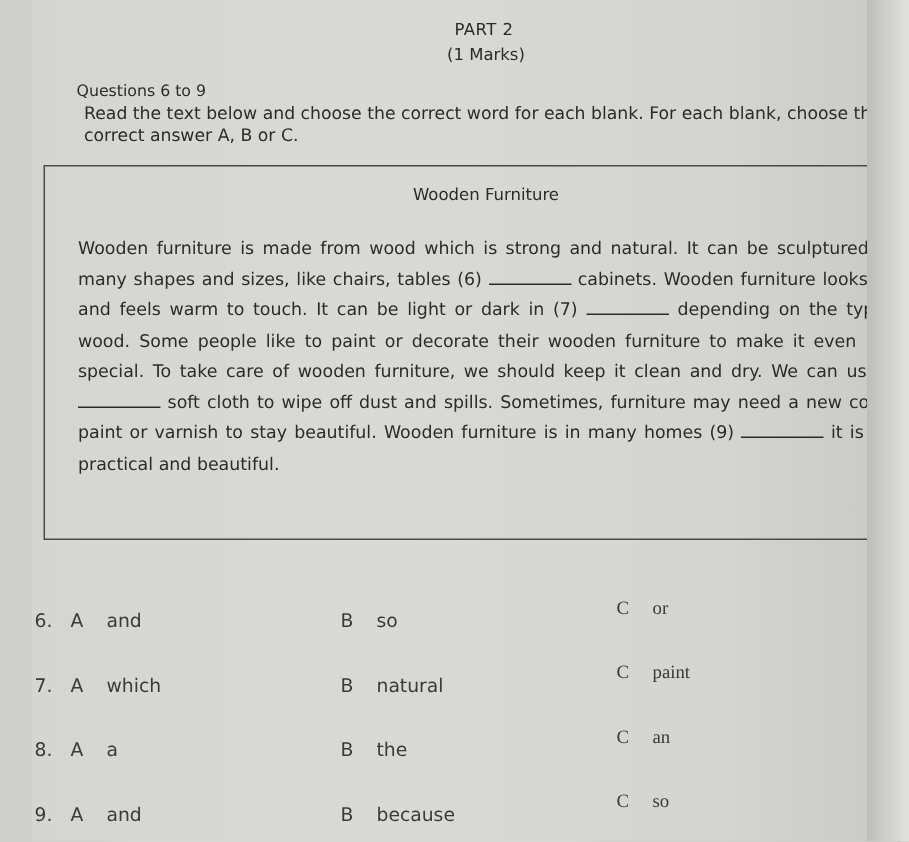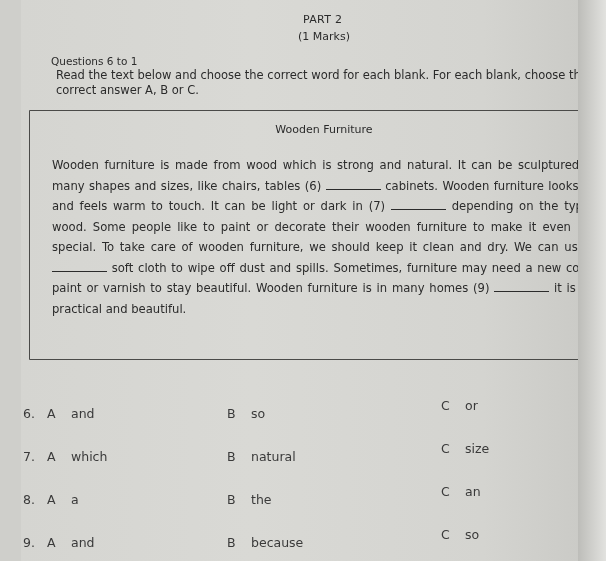--- a/index.html
+++ b/index.html
@@ -34,48 +34,48 @@
     font-size: 11.6px; line-height: 20.5px; text-align: justify;
   }
   .blank { display: inline-block; width: 55px; border-bottom: 1px solid #2b2b2b; height: 10px; vertical-align: baseline; }
   .options { position: absolute; left: 0; top: 396px; width: 560px; }
   .opt-row { position: relative; height: 43px; font-size: 12.5px; color: #3a3a3a; }
   .opt-num { position: absolute; left: 2px; top: 10px; }
   .opt { position: absolute; top: 10px; }
   .opt .letter { display: inline-block; width: 24px; }
   .opt.a { left: 26px; }
   .opt.b { left: 206px; }
-  .opt.c { left: 420px; top: 2px; }
+  .opt.c { left: 390px; top: 2px; font-family: Liberation Serif, serif; }
 </style>
 </head>
 <body>
 
 <div class="paper">
   <div class="part-title">PART 2</div>
   <div class="marks">(1 Marks)</div>
-  <div class="q-range">Questions 6 to 1</div>
+  <div class="q-range">Questions 6 to 9</div>
   <div class="instr">Read the text below and choose the correct word for each blank. For each blank, choose the correct answer A, B or C.</div>
 
   <div class="box">
     <div class="box-title">Wooden Furniture</div>
     <div class="passage"><span>Wooden furniture is made from wood which is strong and natural. It can be sculptured into many shapes and sizes, like chairs, tables (6) </span><span class="blank"></span><span> cabinets. Wooden furniture looks nice and feels warm to touch. It can be light or dark in (7) </span><span class="blank"></span><span> depending on the type of wood. Some people like to paint or decorate their wooden furniture to make it even more special. To take care of wooden furniture, we should keep it clean and dry. We can use (8) </span><span class="blank"></span><span> soft cloth to wipe off dust and spills. Sometimes, furniture may need a new coat of paint or varnish to stay beautiful. Wooden furniture is in many homes (9) </span><span class="blank"></span><span> it is both practical and beautiful.</span></div>
   </div>
 
   <div class="options">
     <div class="opt-row">
       <span class="opt-num">6.</span>
       <span class="opt a"><span class="letter">A</span><span>and</span></span>
       <span class="opt b"><span class="letter">B</span><span>so</span></span>
       <span class="opt c"><span class="letter">C</span><span>or</span></span>
     </div>
     <div class="opt-row">
       <span class="opt-num">7.</span>
       <span class="opt a"><span class="letter">A</span><span>which</span></span>
       <span class="opt b"><span class="letter">B</span><span>natural</span></span>
-      <span class="opt c"><span class="letter">C</span><span>size</span></span>
+      <span class="opt c"><span class="letter">C</span><span>paint</span></span>
     </div>
     <div class="opt-row">
       <span class="opt-num">8.</span>
       <span class="opt a"><span class="letter">A</span><span>a</span></span>
       <span class="opt b"><span class="letter">B</span><span>the</span></span>
       <span class="opt c"><span class="letter">C</span><span>an</span></span>
     </div>
     <div class="opt-row">
       <span class="opt-num">9.</span>
       <span class="opt a"><span class="letter">A</span><span>and</span></span>

